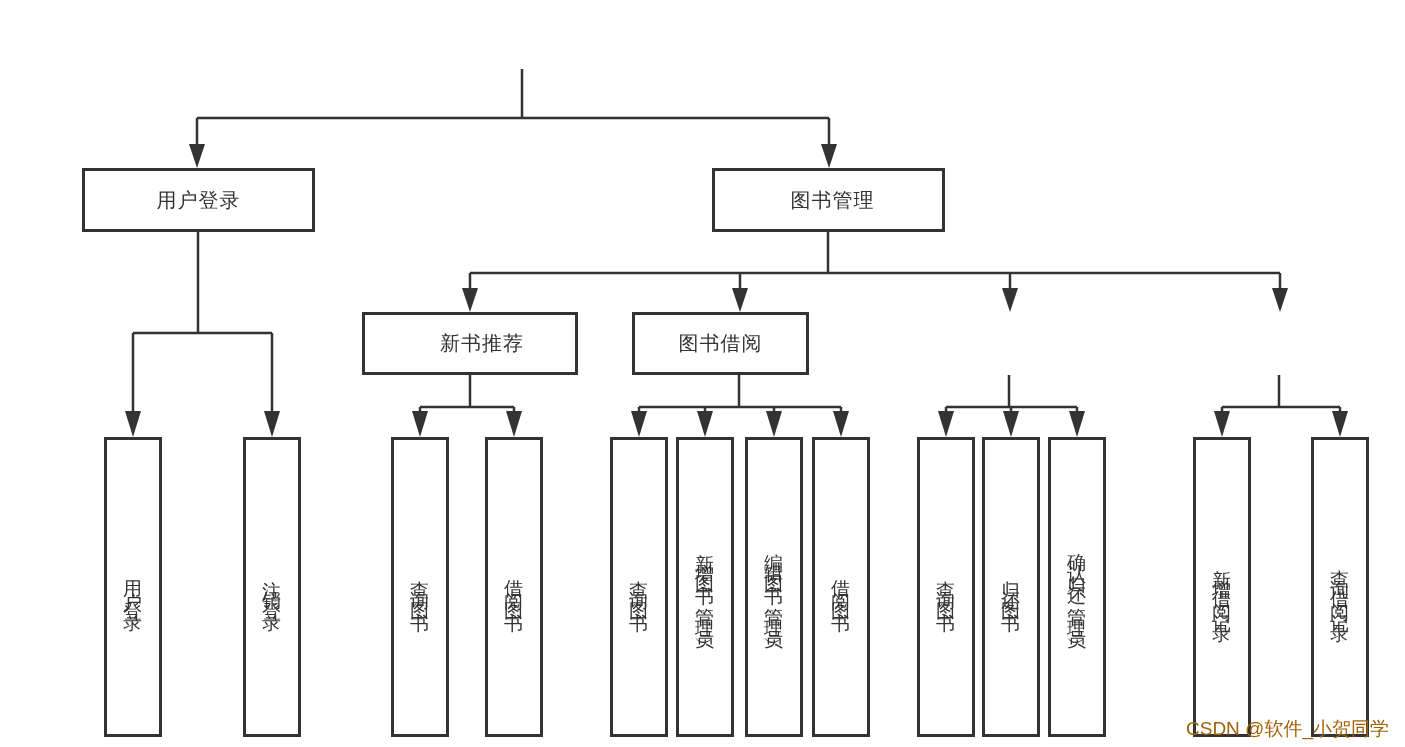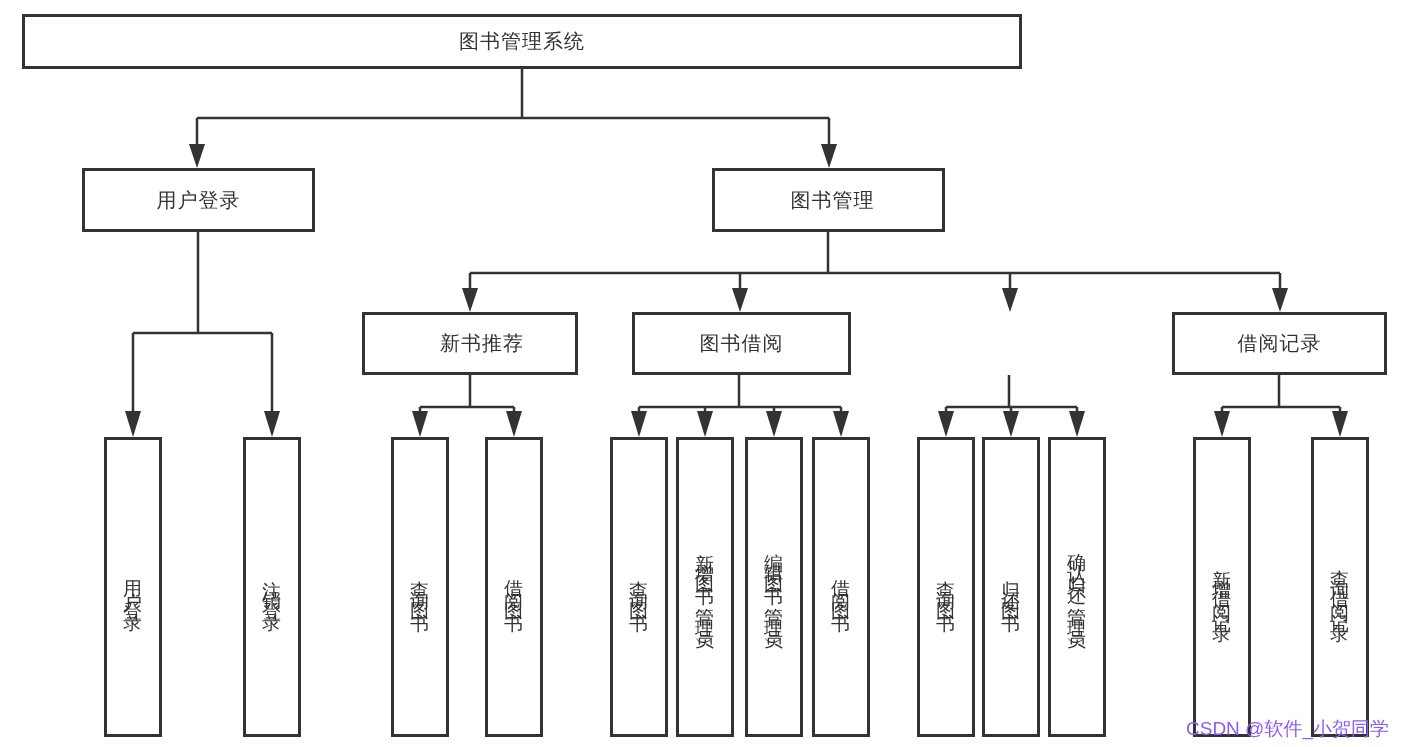--- a/index.html
+++ b/index.html
@@ -35,21 +35,21 @@
   .h-label {
     font-size: 20px;
     letter-spacing: 1px;
     white-space: nowrap;
   }
   .root  { left: 22px;  top: 14px;  width: 1000px; height: 55px; }
   .l2a   { left: 82px;  top: 168px; width: 233px;  height: 64px; }
   .l2b   { left: 712px; top: 168px; width: 233px;  height: 64px; padding-left: 8px; }
   .l3    { top: 312px; height: 63px; }
   .l3a   { left: 362px;  width: 216px; padding-left: 24px; }
-  .l3b   { left: 632px;  width: 219px; }
+  .l3b   { left: 632px;  width: 177px; }
   .l3c   { left: 902px;  width: 215px; }
   .l3d   { left: 1172px; width: 215px; }
   .leaf {
     top: 437px;
     width: 58px;
     height: 300px;
     padding: 6px 0;
   }
   .leaf .v-label {
     writing-mode: vertical-rl;
@@ -70,21 +70,21 @@
   .lf10 { left: 982px; }
   .lf11 { left: 1048px; }
   .lf12 { left: 1193px; }
   .lf13 { left: 1311px; }
   #watermark {
     position: absolute;
     left: 1186px;
     top: 716px;
     z-index: 5;
     font-size: 19px;
-    color: #8b5cf6;
+    color: #a16207;
     white-space: nowrap;
   }
 </style>
 </head>
 <body>
 
 <div id="stage">
 
   <svg id="connectors" width="1405" height="747" viewBox="0 0 1405 747">
     <g stroke="#333333" stroke-width="2.5" fill="none">
@@ -122,39 +122,33 @@
       <polygon points="766,411 782,411 774,437"></polygon>
       <polygon points="833,411 849,411 841,437"></polygon>
       <polygon points="938,411 954,411 946,437"></polygon>
       <polygon points="1003,411 1019,411 1011,437"></polygon>
       <polygon points="1069,411 1085,411 1077,437"></polygon>
       <polygon points="1214,411 1230,411 1222,437"></polygon>
       <polygon points="1332,411 1348,411 1340,437"></polygon>
     </g>
   </svg>
 
-  <div class="box root">
-    <span class="h-label">图书管理系统</span>
-  </div>
 
   <div class="box l2a">
     <span class="h-label">用户登录</span>
   </div>
   <div class="box l2b">
     <span class="h-label">图书管理</span>
   </div>
 
   <div class="box l3 l3a">
     <span class="h-label">新书推荐</span>
   </div>
   <div class="box l3 l3b">
     <span class="h-label">图书借阅</span>
-  </div>
-  <div class="box l3 l3d">
-    <span class="h-label">借阅记录</span>
   </div>
 
   <div class="box leaf lf1">
     <span class="v-label">用户登录</span>
   </div>
   <div class="box leaf lf2">
     <span class="v-label">注销登录</span>
   </div>
 
   <div class="box leaf lf3">

